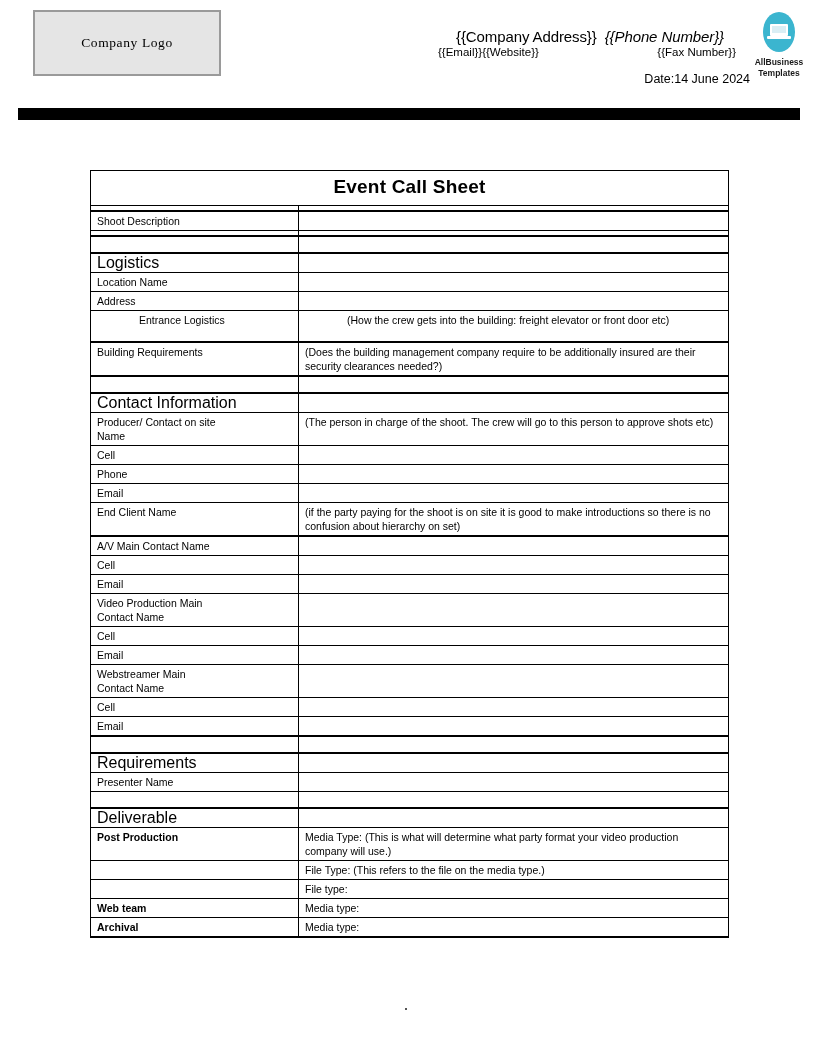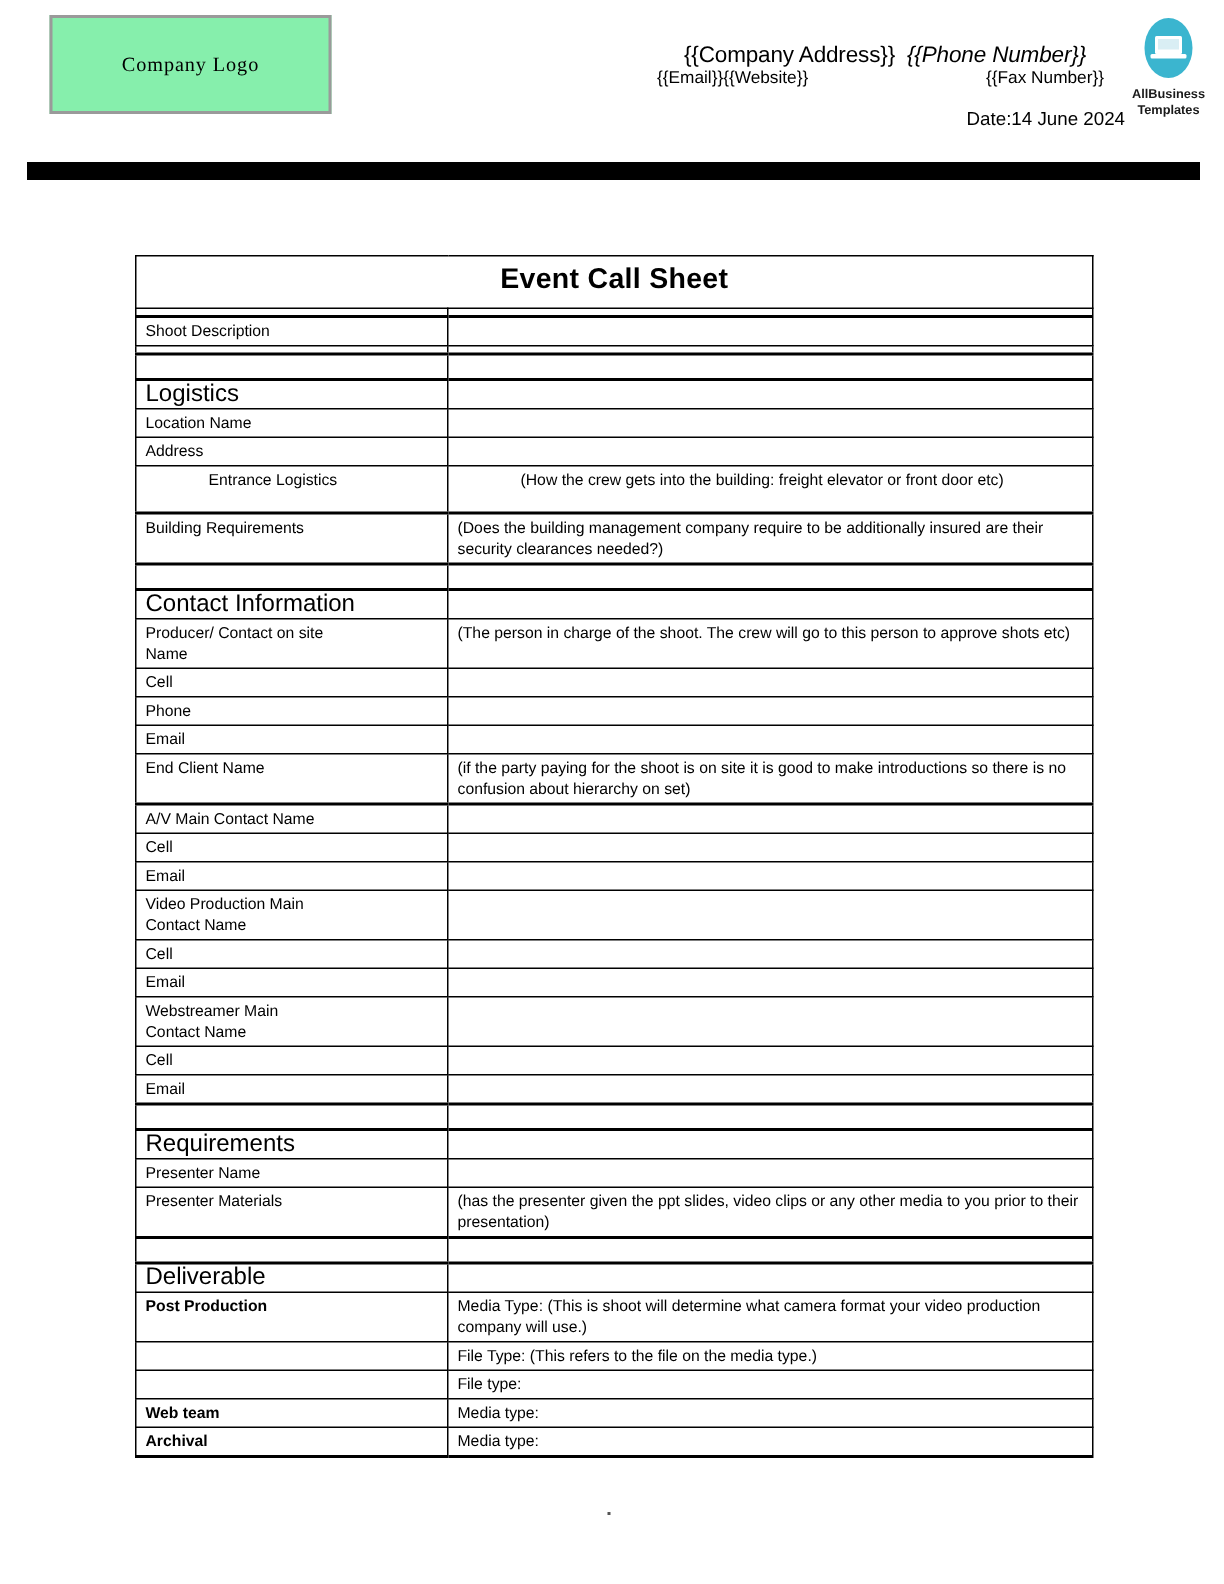--- a/index.html
+++ b/index.html
@@ -26,21 +26,21 @@
     height: 100px;
   }
 
   .logo-box {
     position: absolute;
     left: 33px;
     top: 10px;
     width: 188px;
     height: 66px;
     border: 2px solid #9a9a9a;
-    background: #86efac;
+    background: #e5e5e5;
     box-sizing: border-box;
     display: flex;
     align-items: center;
     justify-content: center;
   }
   .logo-box-label {
     font-family: "Liberation Serif", serif;
     font-size: 13.5px;
     letter-spacing: 0.6px;
     color: #000000;
@@ -381,38 +381,34 @@
     <tr>
       <td class="section">Requirements</td>
       <td></td>
     </tr>
 
     <tr>
       <td>Presenter Name</td>
       <td></td>
     </tr>
 
-    <tr class="thick-bottom">
-      <td>Presenter Materials</td>
-      <td>(has the presenter given the ppt slides, video clips or any other media to you prior to their presentation)</td>
-    </tr>
 
     <tr class="thick-bottom">
       <td class="spacer-row"></td>
       <td class="spacer-row"></td>
     </tr>
 
     <tr>
       <td class="section">Deliverable</td>
       <td></td>
     </tr>
 
     <tr>
       <td class="bold">Post Production</td>
-      <td>Media Type: (This is shoot will determine what camera format your video production company will use.)</td>
+      <td>Media Type: (This is what will determine what party format your video production company will use.)</td>
     </tr>
 
     <tr>
       <td></td>
       <td>File Type:  (This refers to the file on the media type.)</td>
     </tr>
 
     <tr>
       <td></td>
       <td>File type:</td>

